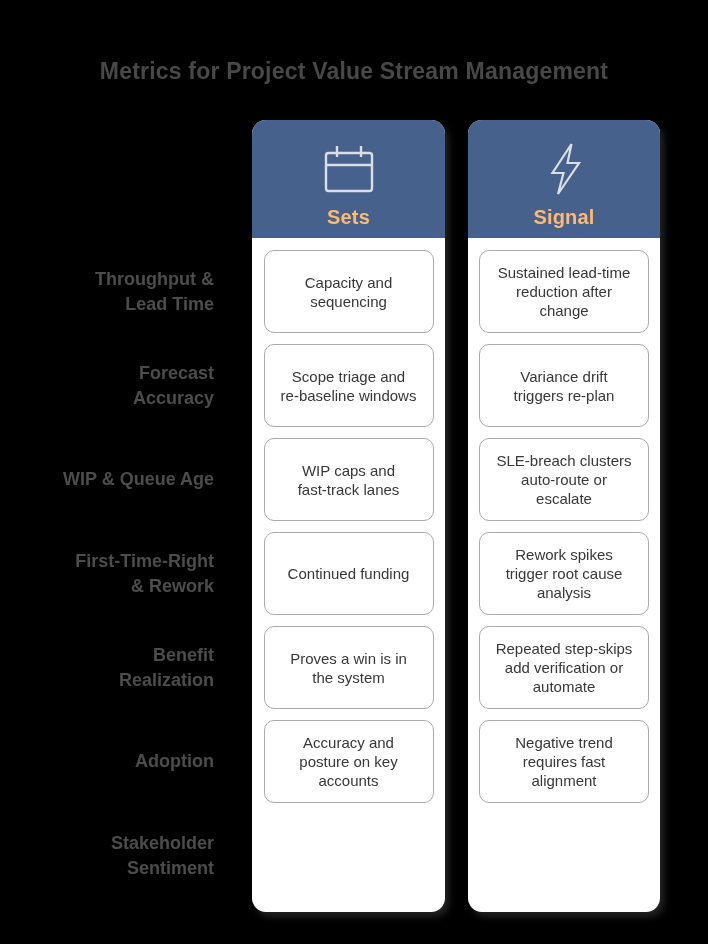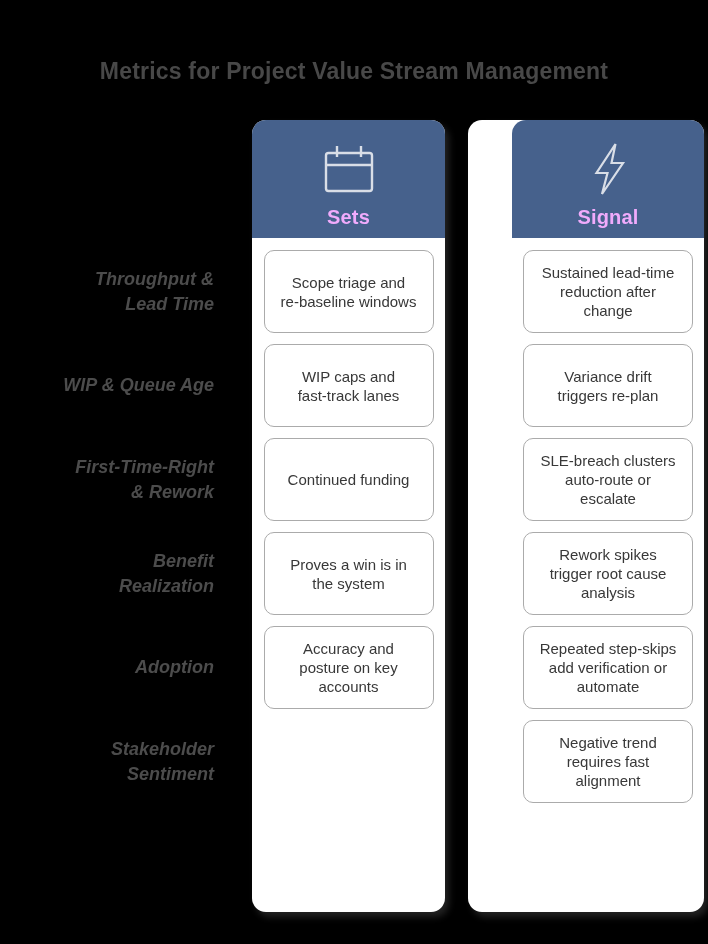--- a/index.html
+++ b/index.html
@@ -22,33 +22,33 @@
   
   .col{
     position:absolute;
     top:120px;height:792px;
     border-radius:14px;
     background:#fff;
     box-shadow:4px 5px 7px rgba(125,125,125,.28);
     display:flex;flex-direction:column;
   }
   .col-sets{left:252px;width:193px;}
-  .col-signal{left:468px;width:192px;padding-left:44px;}
+  .col-signal{left:468px;width:192px;}
   .col-header{
     height:118px;flex:0 0 118px;
     background:#46618c;
     border-radius:14px 14px 0 0;
     display:flex;flex-direction:column;
     align-items:center;justify-content:flex-start;
     padding-top:21px;box-sizing:border-box;
   }
   .col-header .icon{height:56px;display:flex;align-items:center;justify-content:center;}
   .col-header-label{
     margin-top:9px;
-    color:#f0abfc;font-size:20px;font-weight:bold;
+    color:#fdba74;font-size:20px;font-weight:bold;
     letter-spacing:.2px;
   }
   .col-body{
     flex:1;
     padding-top:12px;
     display:flex;flex-direction:column;align-items:center;
     box-sizing:border-box;
   }
   .cell{
     width:170px;height:83px;flex:0 0 83px;
@@ -69,21 +69,20 @@
     left:0;top:250px;width:214px;
   }
   .label-row{height:94px;}
   .label-row .lbl{
     height:83px;
     display:flex;align-items:center;justify-content:flex-end;
     text-align:right;
     font-size:18px;line-height:25px;font-weight:bold;
     color:#4c4c4c;
     white-space:pre-line;
-    font-style:italic;
   }
   svg{display:block;}
 </style>
 </head>
 <body>
 
 <div class="canvas">
 
   <div class="title">Metrics for Project Value Stream Management</div>
 
@@ -93,20 +92,22 @@
         <svg width="52" height="50" viewBox="0 0 52 50" fill="none">
           <rect x="3" y="9" width="46" height="38" rx="2.5" stroke="#d9dee7" stroke-width="2.4"></rect>
           <line x1="3" y1="21" x2="49" y2="21" stroke="#d9dee7" stroke-width="2.4"></line>
           <line x1="14" y1="2" x2="14" y2="13" stroke="#d9dee7" stroke-width="2.4"></line>
           <line x1="38" y1="2" x2="38" y2="13" stroke="#d9dee7" stroke-width="2.4"></line>
         </svg>
       </span>
       <span class="col-header-label">Sets</span>
     </div>
     <div class="col-body">
+      <div class="cell">Capacity and
+sequencing</div>
       <div class="cell">Scope triage and
 re-baseline windows</div>
       <div class="cell">WIP caps and
 fast-track lanes</div>
       <div class="cell">Continued funding</div>
       <div class="cell">Proves a win is in
 the system</div>
       <div class="cell">Accuracy and
 posture on key
 accounts</div>
@@ -142,20 +143,24 @@
 alignment</div>
     </div>
   </div>
 
   <div class="labels">
     <div class="label-row">
         <div class="lbl">Throughput &amp;
 Lead Time</div>
       </div>
     <div class="label-row">
+        <div class="lbl">Forecast
+Accuracy</div>
+      </div>
+    <div class="label-row">
         <div class="lbl">WIP &amp; Queue Age</div>
       </div>
     <div class="label-row">
         <div class="lbl">First-Time-Right
 &amp; Rework</div>
       </div>
     <div class="label-row">
         <div class="lbl">Benefit
 Realization</div>
       </div>

